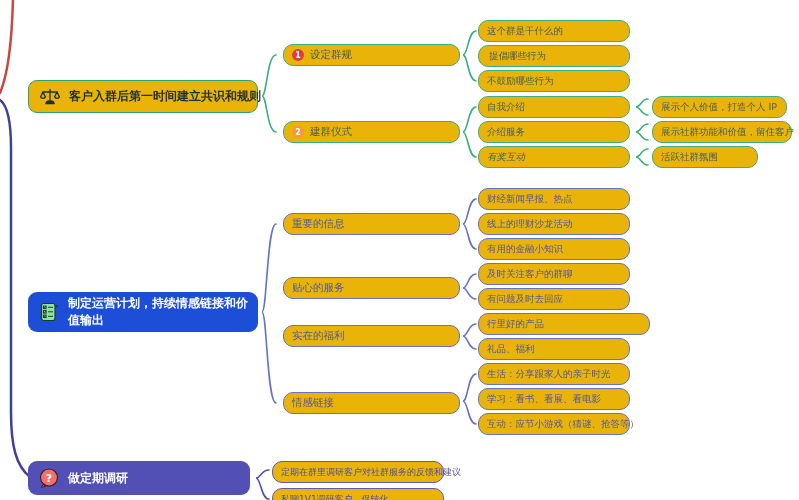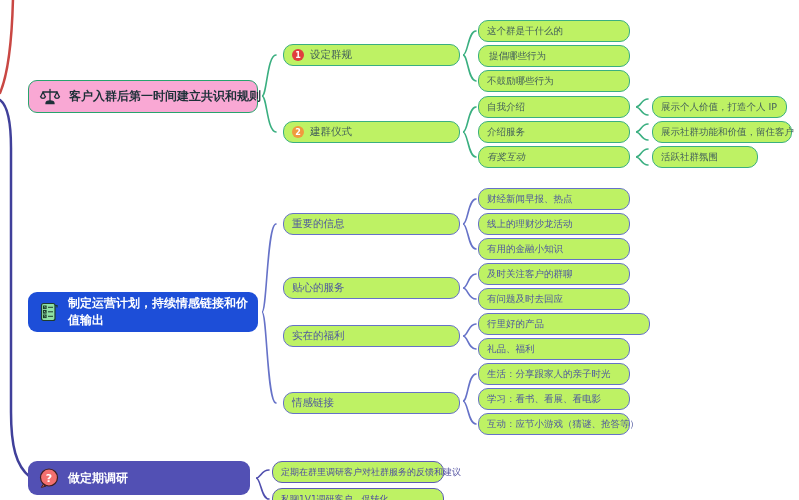--- a/index.html
+++ b/index.html
@@ -1,24 +1,24 @@
 <!DOCTYPE html>
 <html><head>
 <meta charset="utf-8">
 <style>
   html,body{margin:0;padding:0;background:#fff;}
   .canvas{position:relative;width:799px;height:500px;background:#ffffff;overflow:hidden;
           font-family:"DejaVu Sans","Liberation Sans",sans-serif;}
   svg.wires{position:absolute;left:0;top:0;width:799px;height:500px;}
   .node{position:absolute;box-sizing:border-box;display:flex;align-items:center;white-space:nowrap;cursor:default;}
   .main{border-radius:9px;font-weight:bold;font-size:12px;padding:0 10px;gap:8px;}
-  .g-main{background:#f9a8d4;border:1px solid #28a46d;color:#1d3038;}
+  .g-main{background:#eab308;border:1px solid #28a46d;color:#1d3038;}
   .b-main{background:#1d4ed8;color:#ffffff;white-space:normal;line-height:1.45;}
   .p-main{background:#5250b4;color:#ffffff;}
-  .box{background:#bef264;border-radius:10px;height:22px;padding:0 8px;font-size:9.5px;}
+  .box{background:#eab308;border-radius:10px;height:22px;padding:0 8px;font-size:9.5px;}
   .branch{font-size:10.5px;}
   .g-box{border:1.5px solid #3aaf80;color:#44615a;}
   .b-box{border:1.5px solid #6672c8;color:#4f589f;}
   .p-box{border:1.5px solid #5d5bb5;color:#504fa0;}
   .badge{width:12px;height:12px;border-radius:50%;color:#fff;font-size:8px;font-weight:bold;
          display:inline-flex;align-items:center;justify-content:center;margin-right:6px;flex:0 0 auto;}
   .badge-red{background:#e03e3e;}
   .badge-orange{background:#f09a3e;}
   .icon{flex:0 0 auto;display:inline-flex;}
   .wrap2{white-space:normal;}

